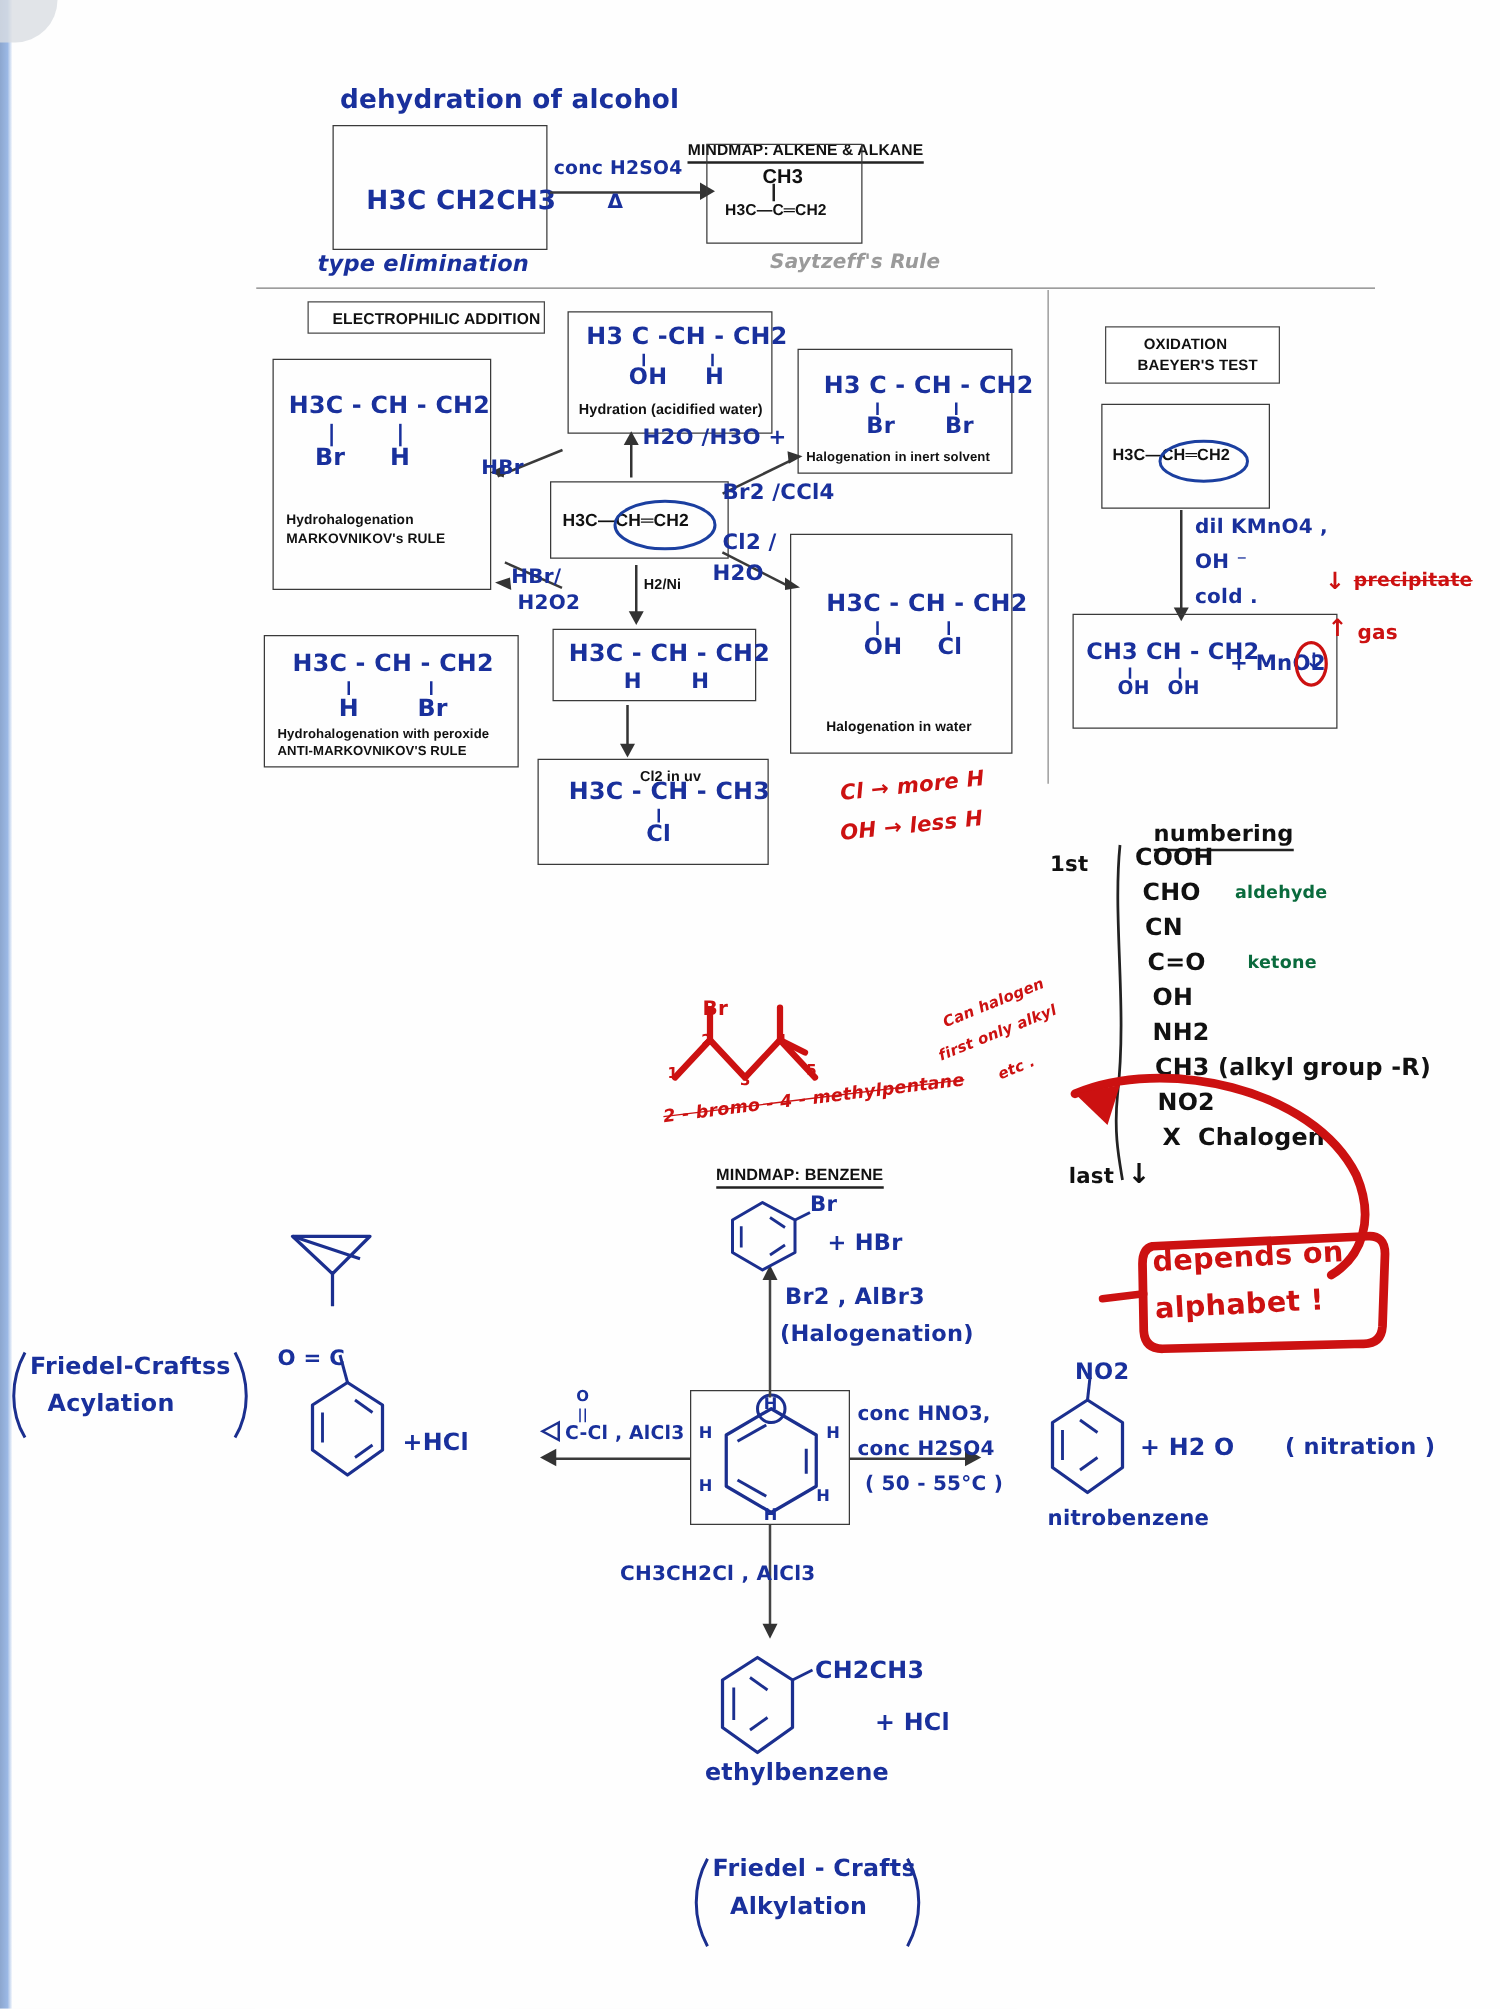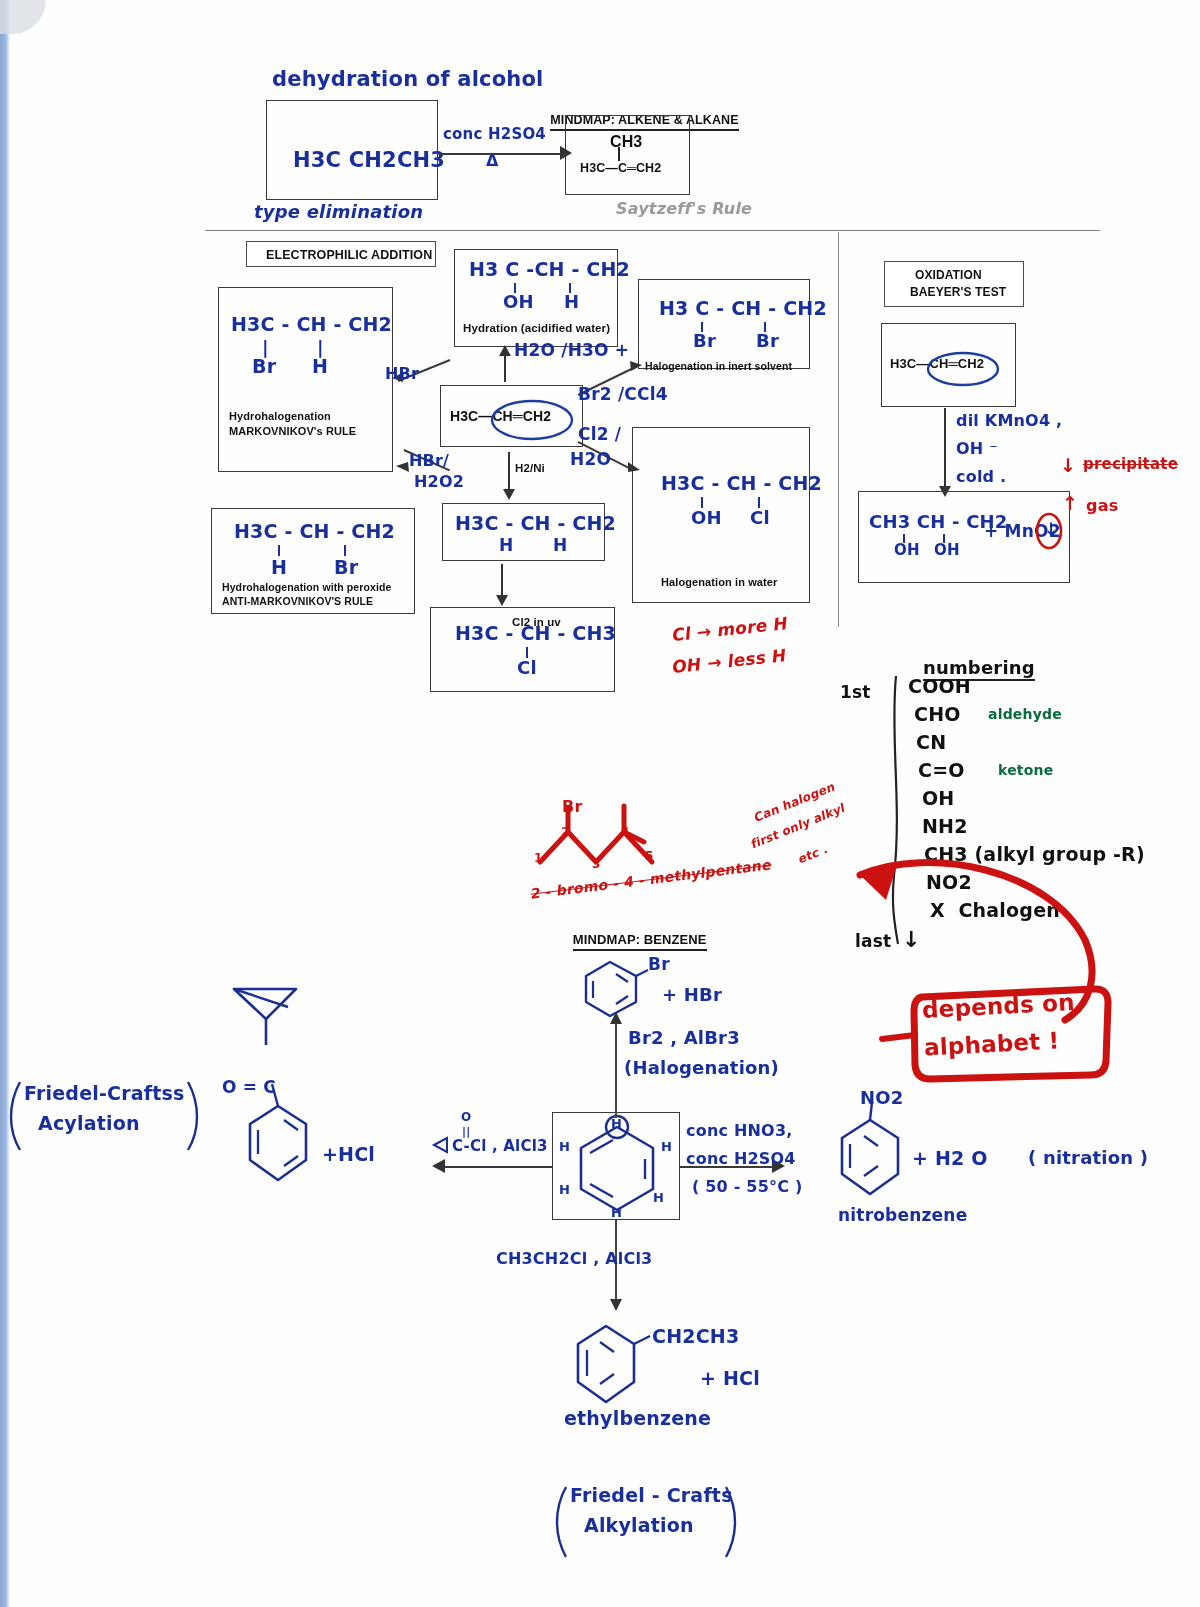--- a/index.html
+++ b/index.html
@@ -127,21 +127,21 @@
     <div class="abs hw blue" style="left:48px;top:42px;font-size:18px;">OH</div>
     <div class="abs hw blue" style="left:109px;top:42px;font-size:18px;">H</div>
     <div class="abs print black" style="left:8px;top:72px;font-size:11.5px;">Hydration (acidified water)</div>
   </div>
   <div class="abs" style="left:504px;top:350px;width:1.8px;height:32px;background:#333;"></div>
   <svg class="abs" style="left:498px;top:345px;" width="14" height="12">
     <polygon points="7,0 13,11 1,11" fill="#333"></polygon>
   </svg>
   <div class="abs hw blue nowrap" style="left:514px;top:341px;font-size:17px;">H2O /H3O +</div>
 
-  <div class="abs box" style="left:638px;top:279px;width:172px;height:90px;">
+  <div class="abs box" style="left:638px;top:279px;width:172px;height:100px;">
     <div class="abs hw blue nowrap" style="left:20px;top:18px;font-size:19px;">H3 C - CH - CH2</div>
     <div class="abs" style="left:62px;top:42px;width:1.6px;height:10px;background:#19309c;"></div>
     <div class="abs" style="left:125px;top:42px;width:1.6px;height:10px;background:#19309c;"></div>
     <div class="abs hw blue" style="left:54px;top:51px;font-size:18px;">Br</div>
     <div class="abs hw blue" style="left:117px;top:51px;font-size:18px;">Br</div>
     <div class="abs print black" style="left:6px;top:80px;font-size:10.5px;">Halogenation in inert solvent</div>
   </div>
   <div class="abs line" style="left:578px;top:394px;width:65px;transform:rotate(-26deg);"></div>
   <svg class="abs" style="left:630px;top:360px;" width="14" height="14">
     <polygon points="0,1 12,5 1,11" fill="#333"></polygon>

